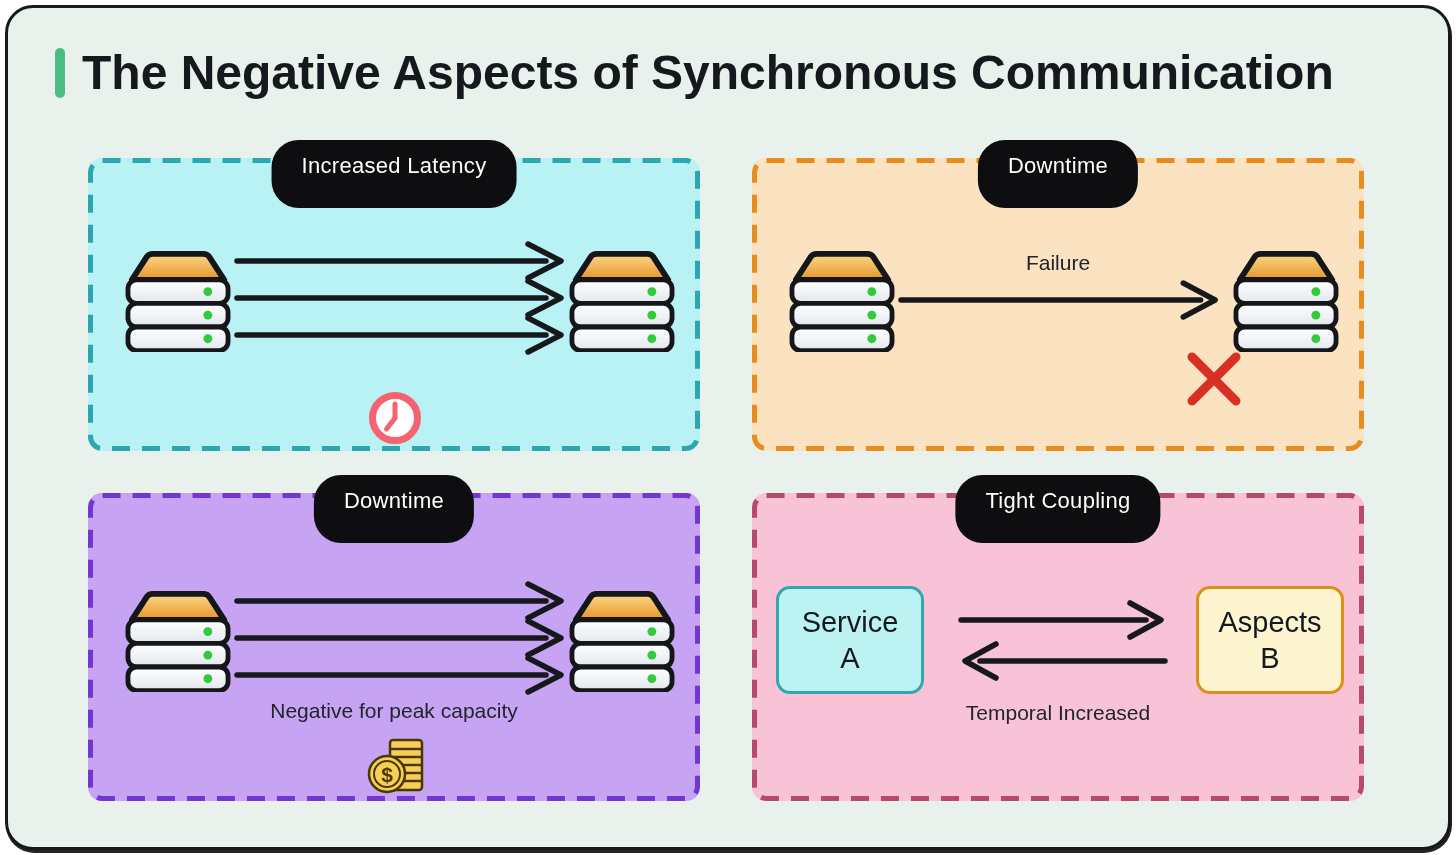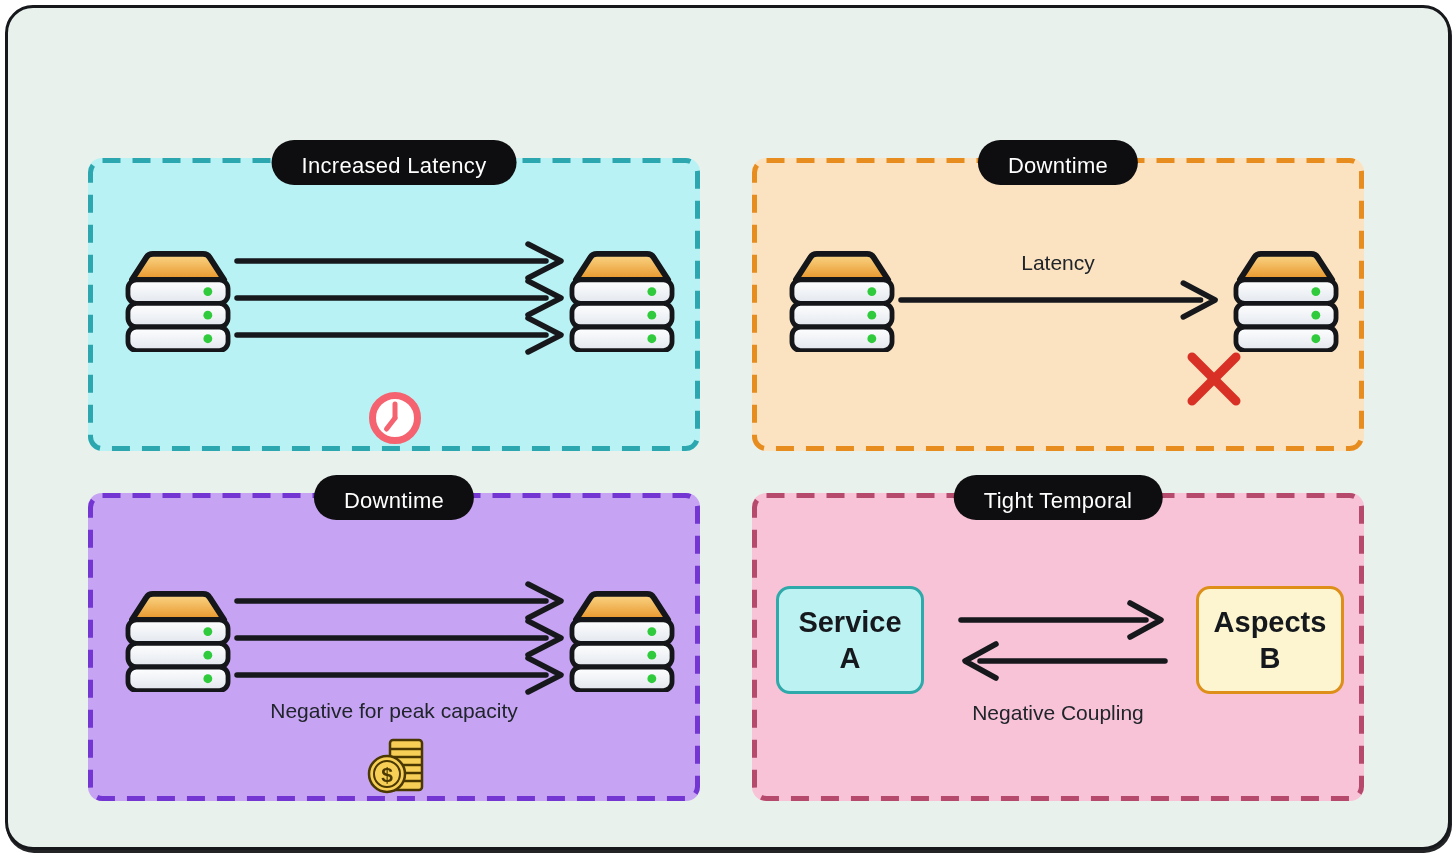--- a/index.html
+++ b/index.html
@@ -22,32 +22,32 @@
   .page-title{margin:0 0 0 17px;font-size:48px;line-height:54px;font-weight:600;color:var(--text,#15181c);letter-spacing:0;}
   
   .panel{position:absolute;border-radius:14px;background:var(--fill);}
   .pa{left:80px;top:150px;width:612px;height:293px;}
   .pb{left:744px;top:150px;width:612px;height:293px;}
   .pc{left:80px;top:485px;width:612px;height:308px;}
   .pd{left:744px;top:485px;width:612px;height:308px;}
   .dashrect{position:absolute;left:0;top:0;pointer-events:none;}
   .pill{
     position:absolute;top:-18px;left:50%;transform:translateX(-50%);
-    height:45px;line-height:52px;padding:0 30px;border-radius:27px;
+    height:68px;line-height:52px;padding:0 30px;border-radius:27px;
     background:var(--pillBg,#0e0e10);color:var(--pillText,#fff);
     font-size:22px;font-weight:500;letter-spacing:.3px;white-space:nowrap;z-index:5;
   }
   .abs{position:absolute;}
   .caption{position:absolute;left:0;right:0;text-align:center;font-size:21px;font-weight:400;color:#20252b;}
   .svc{
     position:absolute;top:93px;width:148px;height:108px;box-sizing:border-box;
     display:flex;align-items:center;justify-content:center;text-align:center;
     padding:16px 12px;border-radius:14px;
     border:3.5px solid var(--border);background:var(--fill);
-    font-size:29px;font-weight:700;line-height:1.25;color:#15181c;
+    font-size:29px;font-weight:400;line-height:1.25;color:#15181c;
   }
   .flip{transform:scaleX(-1);}
 </style>
 </head>
 <body>
 
 <svg width="0" height="0" style="position:absolute" aria-hidden="true">
   <defs>
     <linearGradient id="gTop" x1="0" y1="0" x2="0" y2="1">
       <stop offset="0" stop-color="#fbd88a"></stop>
@@ -72,20 +72,24 @@
     </symbol>
     <symbol id="arrow-short" viewBox="0 0 210 44">
       <line x1="3" y1="22" x2="188" y2="22" style="stroke:var(--arrow,#16181c)" stroke-width="5.5" stroke-linecap="round"></line>
       <polyline points="172,5 203,22 172,39" fill="none" style="stroke:var(--arrow,#16181c)" stroke-width="5.5" stroke-linecap="round" stroke-linejoin="round"></polyline>
     </symbol>
   </defs>
 </svg>
 
 <div class="frame">
 
+  <div class="title-row">
+    <div class="accent-bar"></div>
+    <h1 class="page-title">The Negative Aspects of Synchronous Communication</h1>
+  </div>
 
   <section class="panel pa" style="--fill: #b9f2f4; --border: #2ca7af;">
     <svg class="dashrect" width="612" height="293">
       <rect x="2.5" y="2.5" width="607" height="288" rx="12" fill="none" style="stroke:var(--border)" stroke-width="5" stroke-dasharray="18 12"></rect>
     </svg>
     <div class="pill">Increased Latency</div>
     <svg class="abs" style="left:36px;top:92px" width="108" height="102">
         <use href="#server-icon"></use>
       </svg>
     <svg class="abs" style="left:480px;top:92px" width="108" height="102">
@@ -111,21 +115,21 @@
     <svg class="dashrect" width="612" height="293">
       <rect x="2.5" y="2.5" width="607" height="288" rx="12" fill="none" style="stroke:var(--border)" stroke-width="5" stroke-dasharray="18 12"></rect>
     </svg>
     <div class="pill">Downtime</div>
     <svg class="abs" style="left:36px;top:92px" width="108" height="102">
         <use href="#server-icon"></use>
       </svg>
     <svg class="abs" style="left:480px;top:92px" width="108" height="102">
         <use href="#server-icon"></use>
       </svg>
-    <div class="caption" style="top:93px">Latency</div>
+    <div class="caption" style="top:93px">Failure</div>
     <svg class="abs" style="left:146px;top:120px" width="324" height="44" viewBox="0 0 334 44" preserveAspectRatio="none">
         <use href="#arrow-long"></use>
       </svg>
     <svg class="abs" style="left:431px;top:190px" width="62" height="62" viewBox="0 0 62 62">
       <line x1="9" y1="9" x2="53" y2="53" style="stroke:var(--error,#d93025)" stroke-width="9" stroke-linecap="round"></line>
       <line x1="53" y1="9" x2="9" y2="53" style="stroke:var(--error,#d93025)" stroke-width="9" stroke-linecap="round"></line>
     </svg>
   </section>
 
   <section class="panel pc" style="--fill: #c6a3f3; --border: #7336d2;">
@@ -161,29 +165,29 @@
       <circle cx="20" cy="37" r="18" style="fill:var(--coin,#f8cf56);stroke:var(--coinOutline,#4a3800)" stroke-width="2.5"></circle>
       <circle cx="20" cy="37" r="13" fill="none" style="stroke:var(--coinOutline,#4a3800)" stroke-width="2"></circle>
       <text x="20" y="44.5" text-anchor="middle" font-size="21" font-weight="bold" style="fill:var(--coinOutline,#4a3800)" font-family="Liberation Sans, sans-serif">$</text>
     </svg>
   </section>
 
   <section class="panel pd" style="--fill: #f8c3d7; --border: #b54a6d;">
     <svg class="dashrect" width="612" height="308">
       <rect x="2.5" y="2.5" width="607" height="303" rx="12" fill="none" style="stroke:var(--border)" stroke-width="5" stroke-dasharray="18 12"></rect>
     </svg>
-    <div class="pill">Tight Temporal</div>
+    <div class="pill">Tight Coupling</div>
     <div class="svc" style="left: 24px; --fill: #bdf2f3; --border: #2fa9a9;">
       <span>Service A</span>
     </div>
     <div class="svc" style="left: 444px; --fill: #fcf5cf; --border: #dd8f1a;">
       <span>Aspects B</span>
     </div>
     <svg class="abs" style="left:206px;top:105px" width="210" height="44">
         <use href="#arrow-short"></use>
       </svg>
     <svg class="abs flip" style="left:206px;top:146px" width="210" height="44">
         <use href="#arrow-short"></use>
       </svg>
-    <div class="caption" style="top:208px">Negative Coupling</div>
+    <div class="caption" style="top:208px">Temporal Increased</div>
   </section>
 
 </div>
 
 </body></html>

